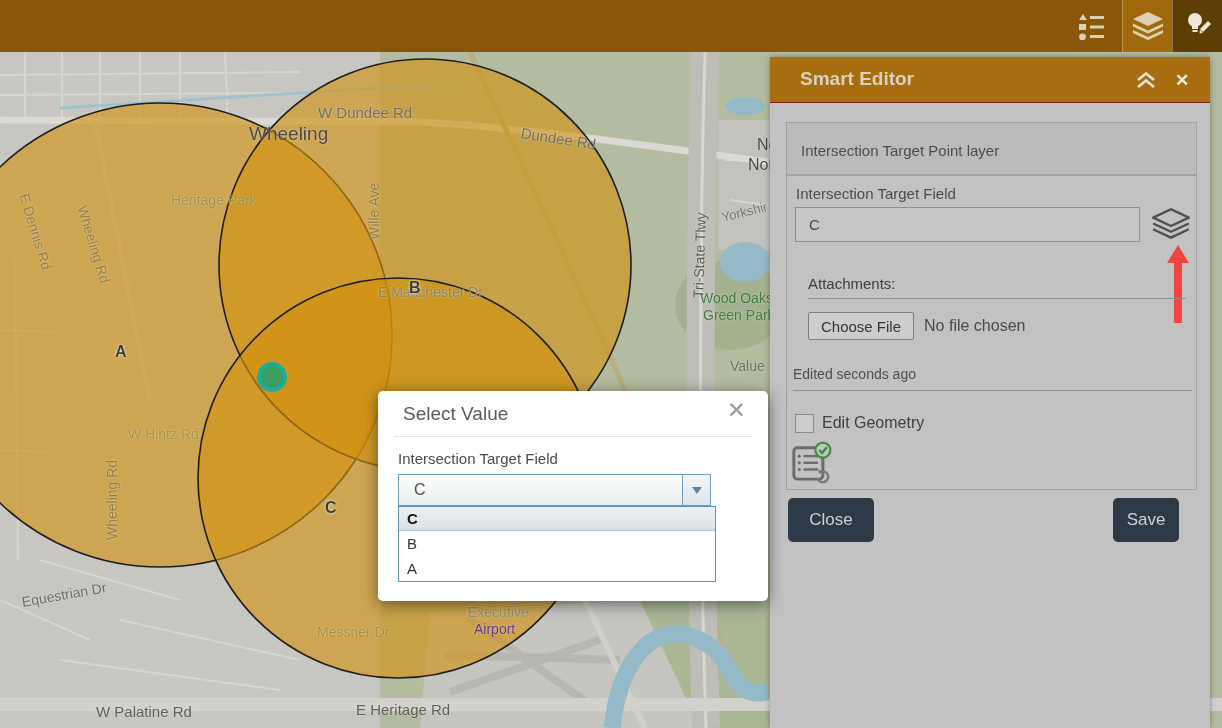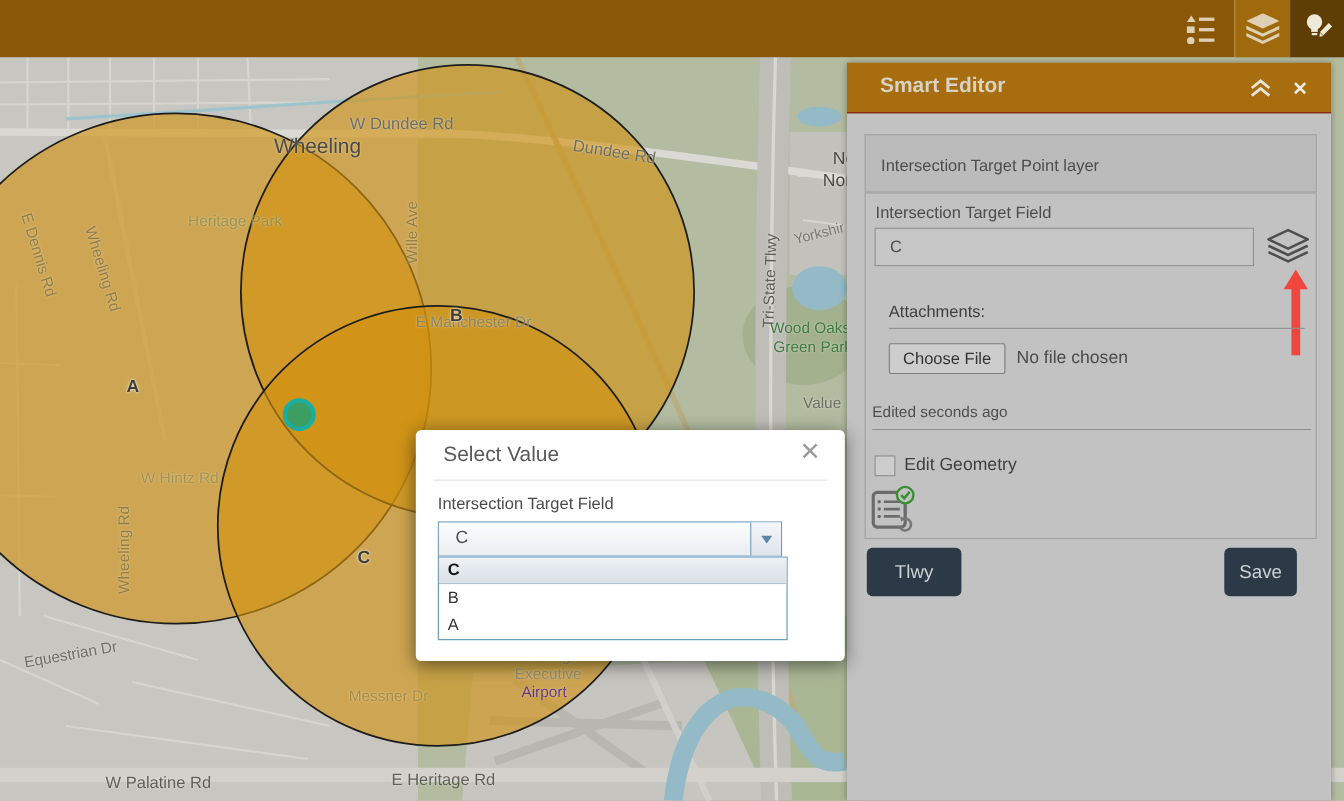--- a/index.html
+++ b/index.html
@@ -251,21 +251,21 @@
           <circle cx="7.5" cy="26" r="1.3"></circle>
         </g>
       <circle cx="27" cy="10" r="6.2" fill="#c2c2c2" stroke="#3a8f35" stroke-width="1.8"></circle>
       <polyline points="24,10 26.3,12.4 30.3,7.6" fill="none" stroke="#3a8f35" stroke-width="2"></polyline>
       <line x1="27" y1="18" x2="27" y2="24" stroke="#6b6b6b" stroke-width="2"></line>
       <path d="M22.5,33 a4.5,4.5 0 1 0 2,-4.8" fill="none" stroke="#777" stroke-width="1.9"></path>
       <polygon points="23.2,26.2 27.2,27.2 24,30" fill="#777"></polygon>
     </svg>
   </div>
 
-  <button class="btn btn-close">Tlwy</button>
+  <button class="btn btn-close">Close</button>
   <button class="btn btn-save">Save</button>
 </div>
 
 <div class="dialog">
   <div class="dlg-title">Select Value</div>
   <div class="dlg-close">✕</div>
   <div class="dlg-hr"></div>
   <div class="dlg-label">Intersection Target Field</div>
 
   <div class="combo">

